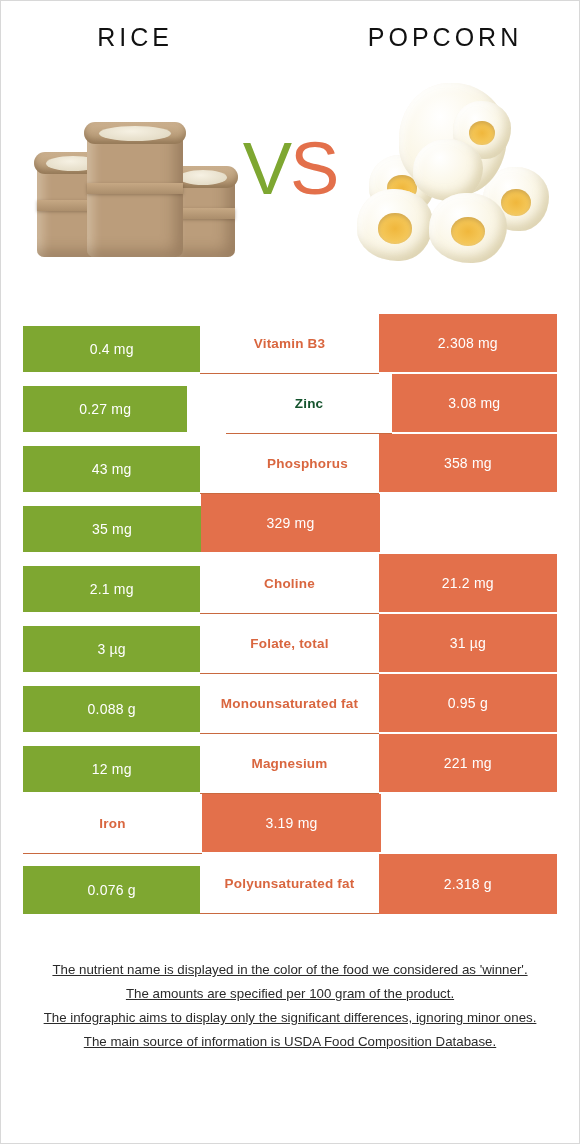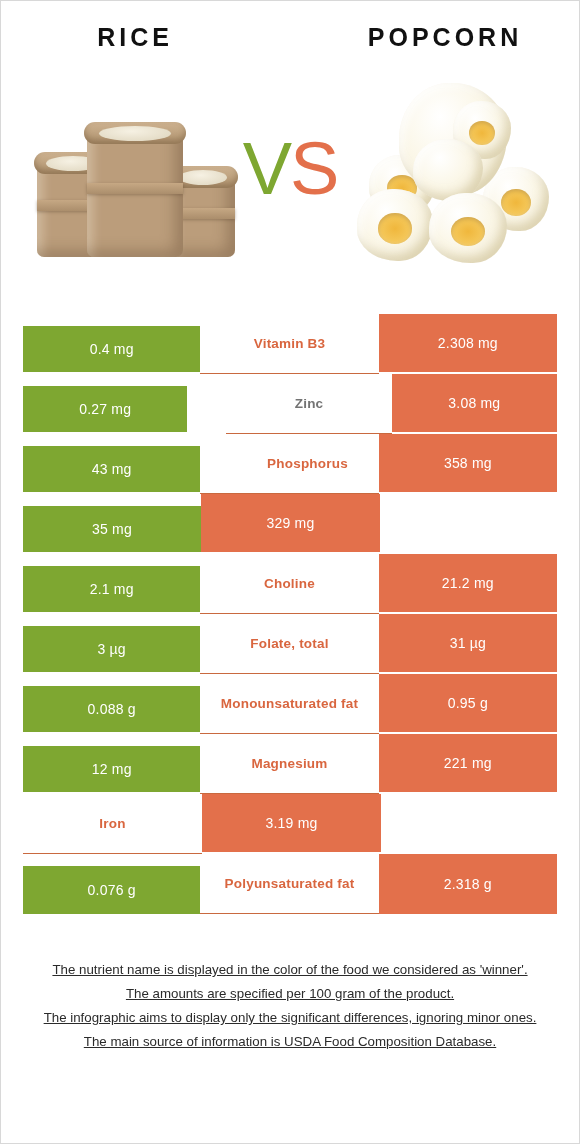--- a/index.html
+++ b/index.html
@@ -30,21 +30,21 @@
 
   .title-row {
     display: flex;
     padding-top: 22px;
   }
   .title {
     flex: 1;
     text-align: center;
     font-size: 25px;
     letter-spacing: 4px;
-    font-weight: 700;
+    font-weight: 400;
     color: #111111;
     font-family: "Liberation Sans", sans-serif;
   }
   .title.left  { padding-right: 36px; }
   .title.right { padding-left: 6px; }
 
   .hero {
     position: absolute;
     top: 72px;
     left: 0;
@@ -259,21 +259,21 @@
   </div>
 
   <div class="table" id="comparison-table">
       <div class="row">
         <div class="cell left">0.4 mg</div>
         <div class="cell mid" style="color: rgb(217, 102, 63);">Vitamin B3</div>
         <div class="cell right">2.308 mg</div>
       </div>
       <div class="row">
         <div class="cell left">0.27 mg</div>
-        <div class="cell mid" style="color: #737373; margin-left: 39px;">Zinc</div>
+        <div class="cell mid" style="color: #14532d; margin-left: 39px;">Zinc</div>
         <div class="cell right">3.08 mg</div>
       </div>
       <div class="row">
         <div class="cell left">43 mg</div>
         <div class="cell mid" style="color: rgb(217, 102, 63); padding-left: 36px;">Phosphorus</div>
         <div class="cell right">358 mg</div>
       </div>
       <div class="row">
         <div class="cell left">35 mg</div>
         <div class="cell right">329 mg</div>

